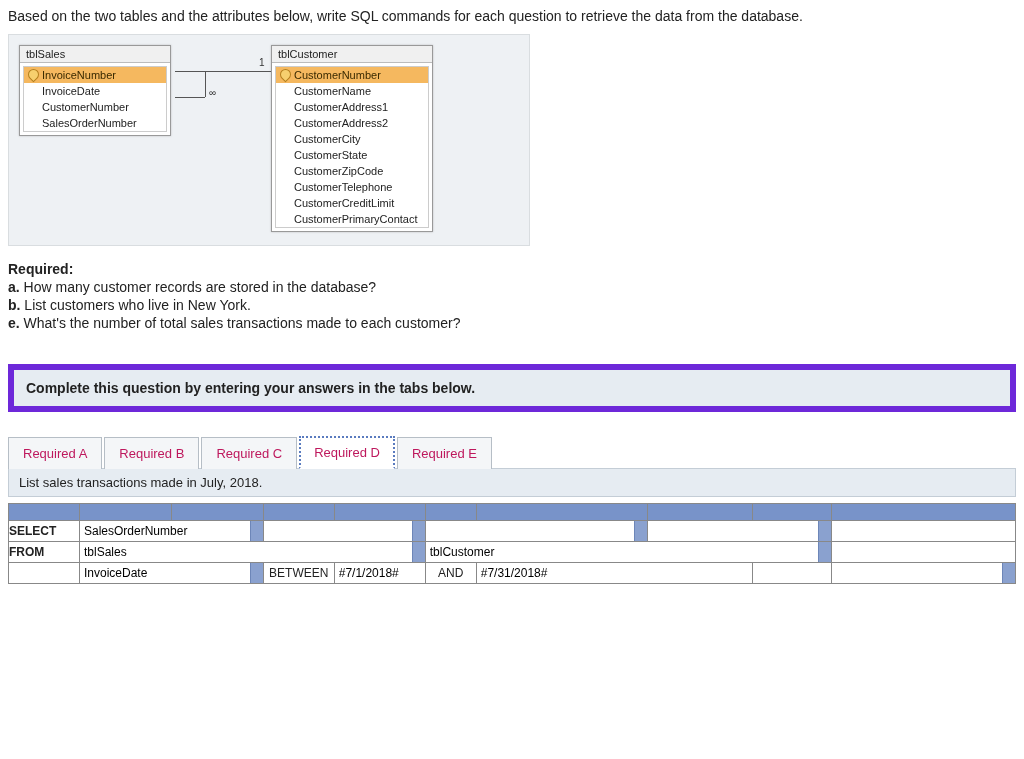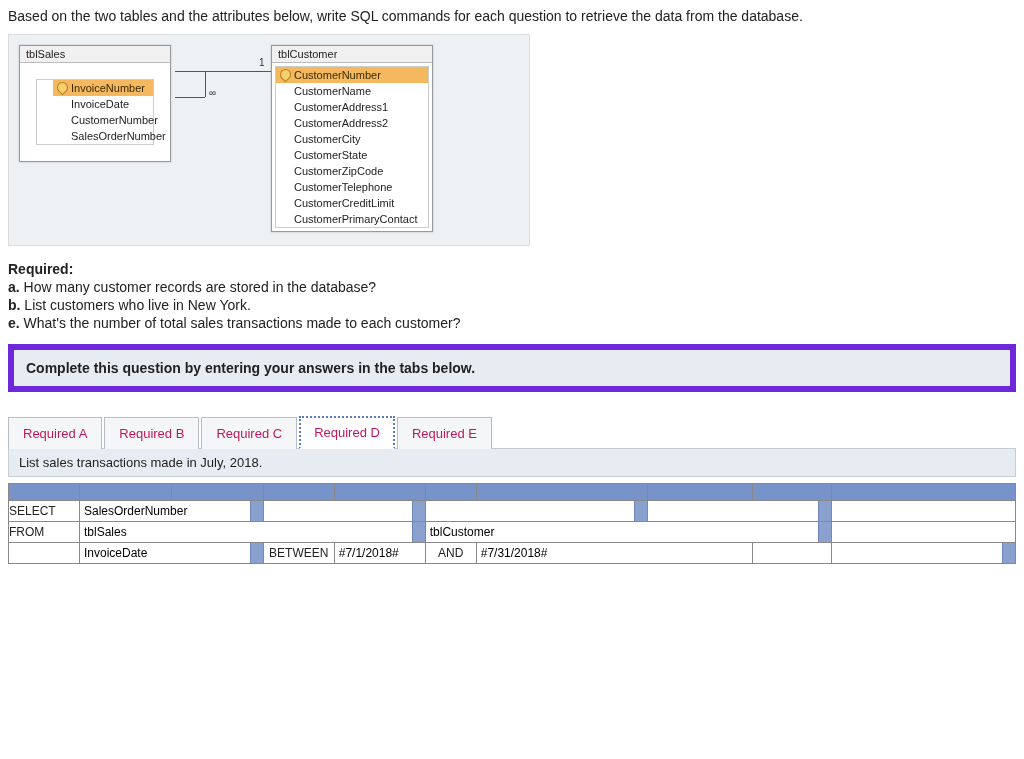--- a/index.html
+++ b/index.html
@@ -63,21 +63,21 @@
   .rel-line {
     position: absolute;
     background: #555;
   }
   .rel-label {
     position: absolute;
     font-size: 10px;
     color: #333;
   }
   .required-block {
-    margin-bottom: 12px;
+    margin-bottom: 32px;
   }
   .required-block .hdr {
     font-weight: bold;
   }
   .required-block div {
     line-height: 18px;
   }
   .instruction-bar {
     background: #e6ecf2;
     border: 6px solid #6d28d9;
@@ -127,21 +127,21 @@
     height: 20px;
     vertical-align: middle;
     background: #fff;
   }
   .grid .hdr-row td {
     background: #7893c9;
     height: 16px;
   }
   .grid .hdr-row td.narrow { width: 70px; }
   .cell-label {
-    font-weight: normal;
+    font-weight: bold;
     padding: 2px 4px;
     width: 56px;
     background: #fff;
   }
   .cell-input {
     padding: 0;
     background: #fff;
   }
   .cell-input .inp {
     width: 100%;
@@ -177,21 +177,21 @@
 </style>
 </head>
 <body>
 
 <div class="question-text">Based on the two tables and the attributes below, write SQL commands for each question to retrieve the data from the database.</div>
 
 <div class="diagram-area">
 
   <div class="tbl-box" style="left:10px; top:10px; width:150px;">
     <div class="tbl-title">tblSales</div>
-    <div class="tbl-fields" style="border:1px solid #ccc; margin:16px;padding-left:16px;">
+    <div class="tbl-fields" style="border:1px solid #ccc; margin:3px;">
       <div class="tbl-field pk"><span class="key-icon"></span><span>InvoiceNumber</span></div>
       <div class="tbl-field">InvoiceDate</div>
       <div class="tbl-field">CustomerNumber</div>
       <div class="tbl-field">SalesOrderNumber</div>
     </div>
   </div>
 
   <div class="tbl-box" style="left:262px; top:10px; width:160px;">
     <div class="tbl-title">tblCustomer</div>
     <div class="tbl-fields" style="border:1px solid #ccc; margin:3px;">

